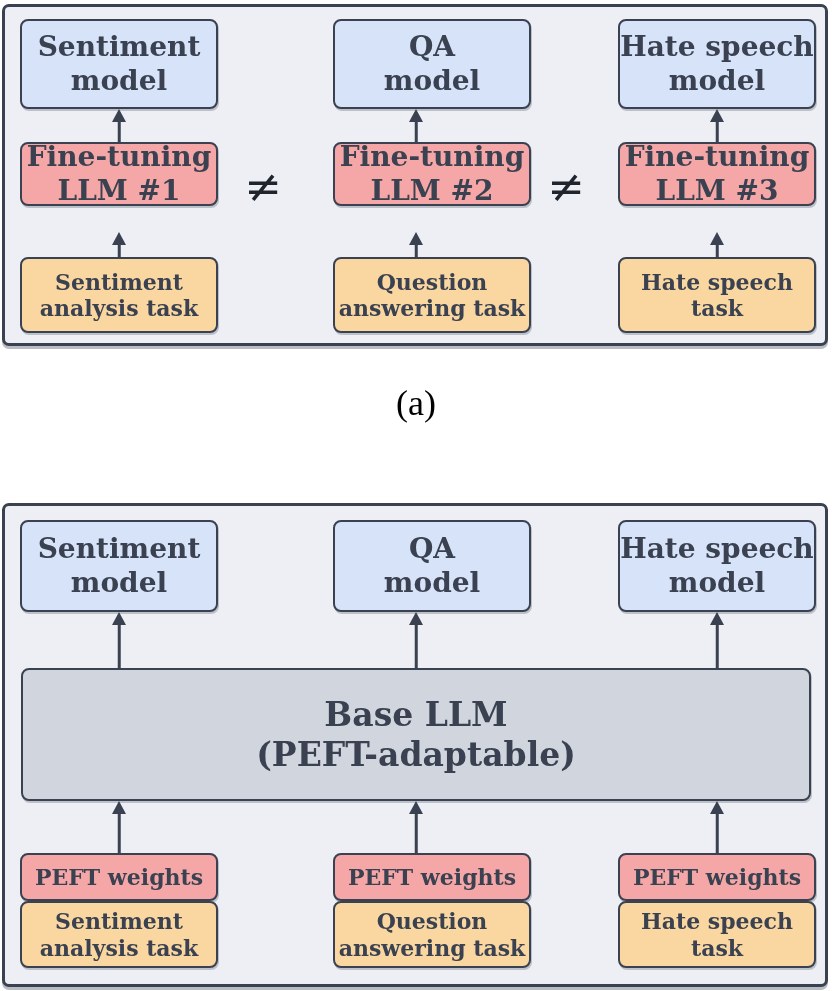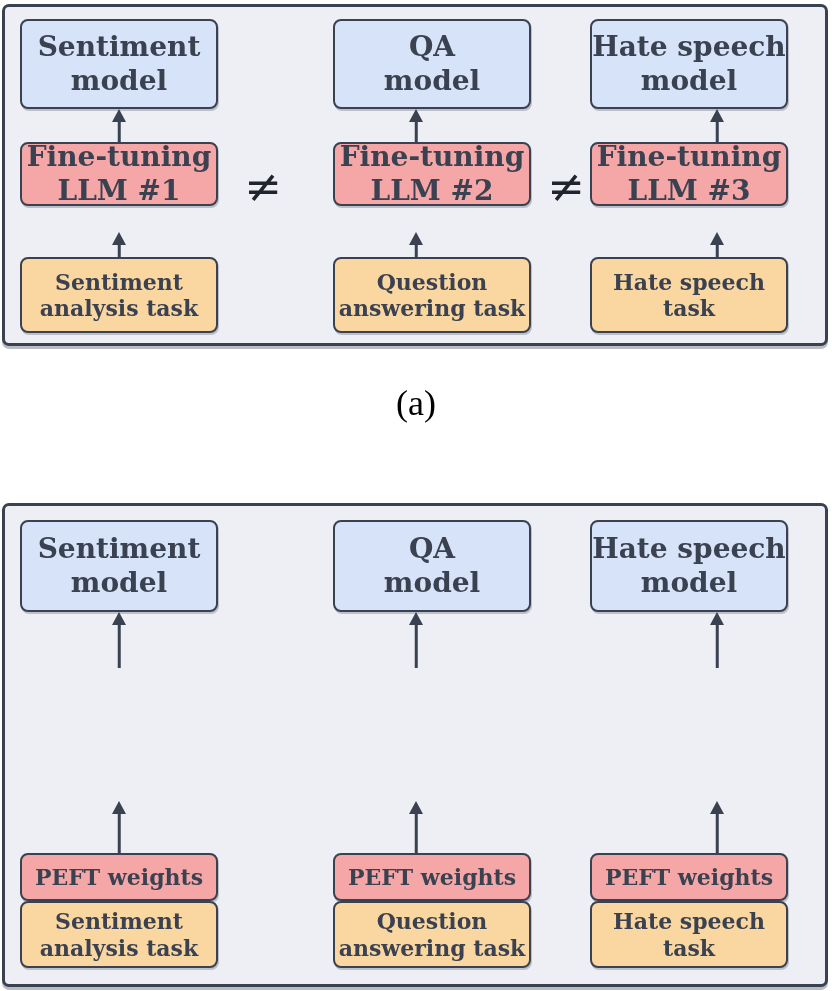--- a/index.html
+++ b/index.html
@@ -24,21 +24,21 @@
     box-shadow:1px 2px 0 rgba(116,123,136,.4);
   }
   .blue{background:#d7e3f8;}
   .pink{background:#f4a7a6;}
   .yellow{background:#fad7a0;}
   .gray{background:#d1d6de;}
   .lg{font-size:28px;}
   .sm{font-size:22px;}
   .base{font-size:33px;}
   
-  .c1{left:15px;}  .c2{left:328px;}  .c3{left:585px;}
+  .c1{left:15px;}  .c2{left:328px;}  .c3{left:613px;}
   
   .ra-model{top:12px;height:90px;}
   .ra-llm{top:135px;height:64px;}
   .ra-task{top:250px;height:76px;}
   
   .rb-model{top:14px;height:92px;}
   .rb-peft{top:347px;height:48px;}
   .rb-task{top:395px;height:67px;}
   
   .arrow{position:absolute;width:14px;}
@@ -117,20 +117,22 @@
 model</div>
     <div class="box blue lg c2 rb-model">QA
 model</div>
     <div class="box blue lg c3 rb-model">Hate speech
 model</div>
 
     <div class="arrow a1 rb-arrow1"></div>
     <div class="arrow a2 rb-arrow1"></div>
     <div class="arrow a3 rb-arrow1"></div>
 
+    <div class="box gray base base-box">Base LLM
+(PEFT-adaptable)</div>
 
     <div class="arrow a1 rb-arrow2"></div>
     <div class="arrow a2 rb-arrow2"></div>
     <div class="arrow a3 rb-arrow2"></div>
 
     <div class="box pink sm c1 rb-peft">PEFT weights</div>
     <div class="box pink sm c2 rb-peft">PEFT weights</div>
     <div class="box pink sm c3 rb-peft">PEFT weights</div>
 
     <div class="box yellow sm c1 rb-task">Sentiment

